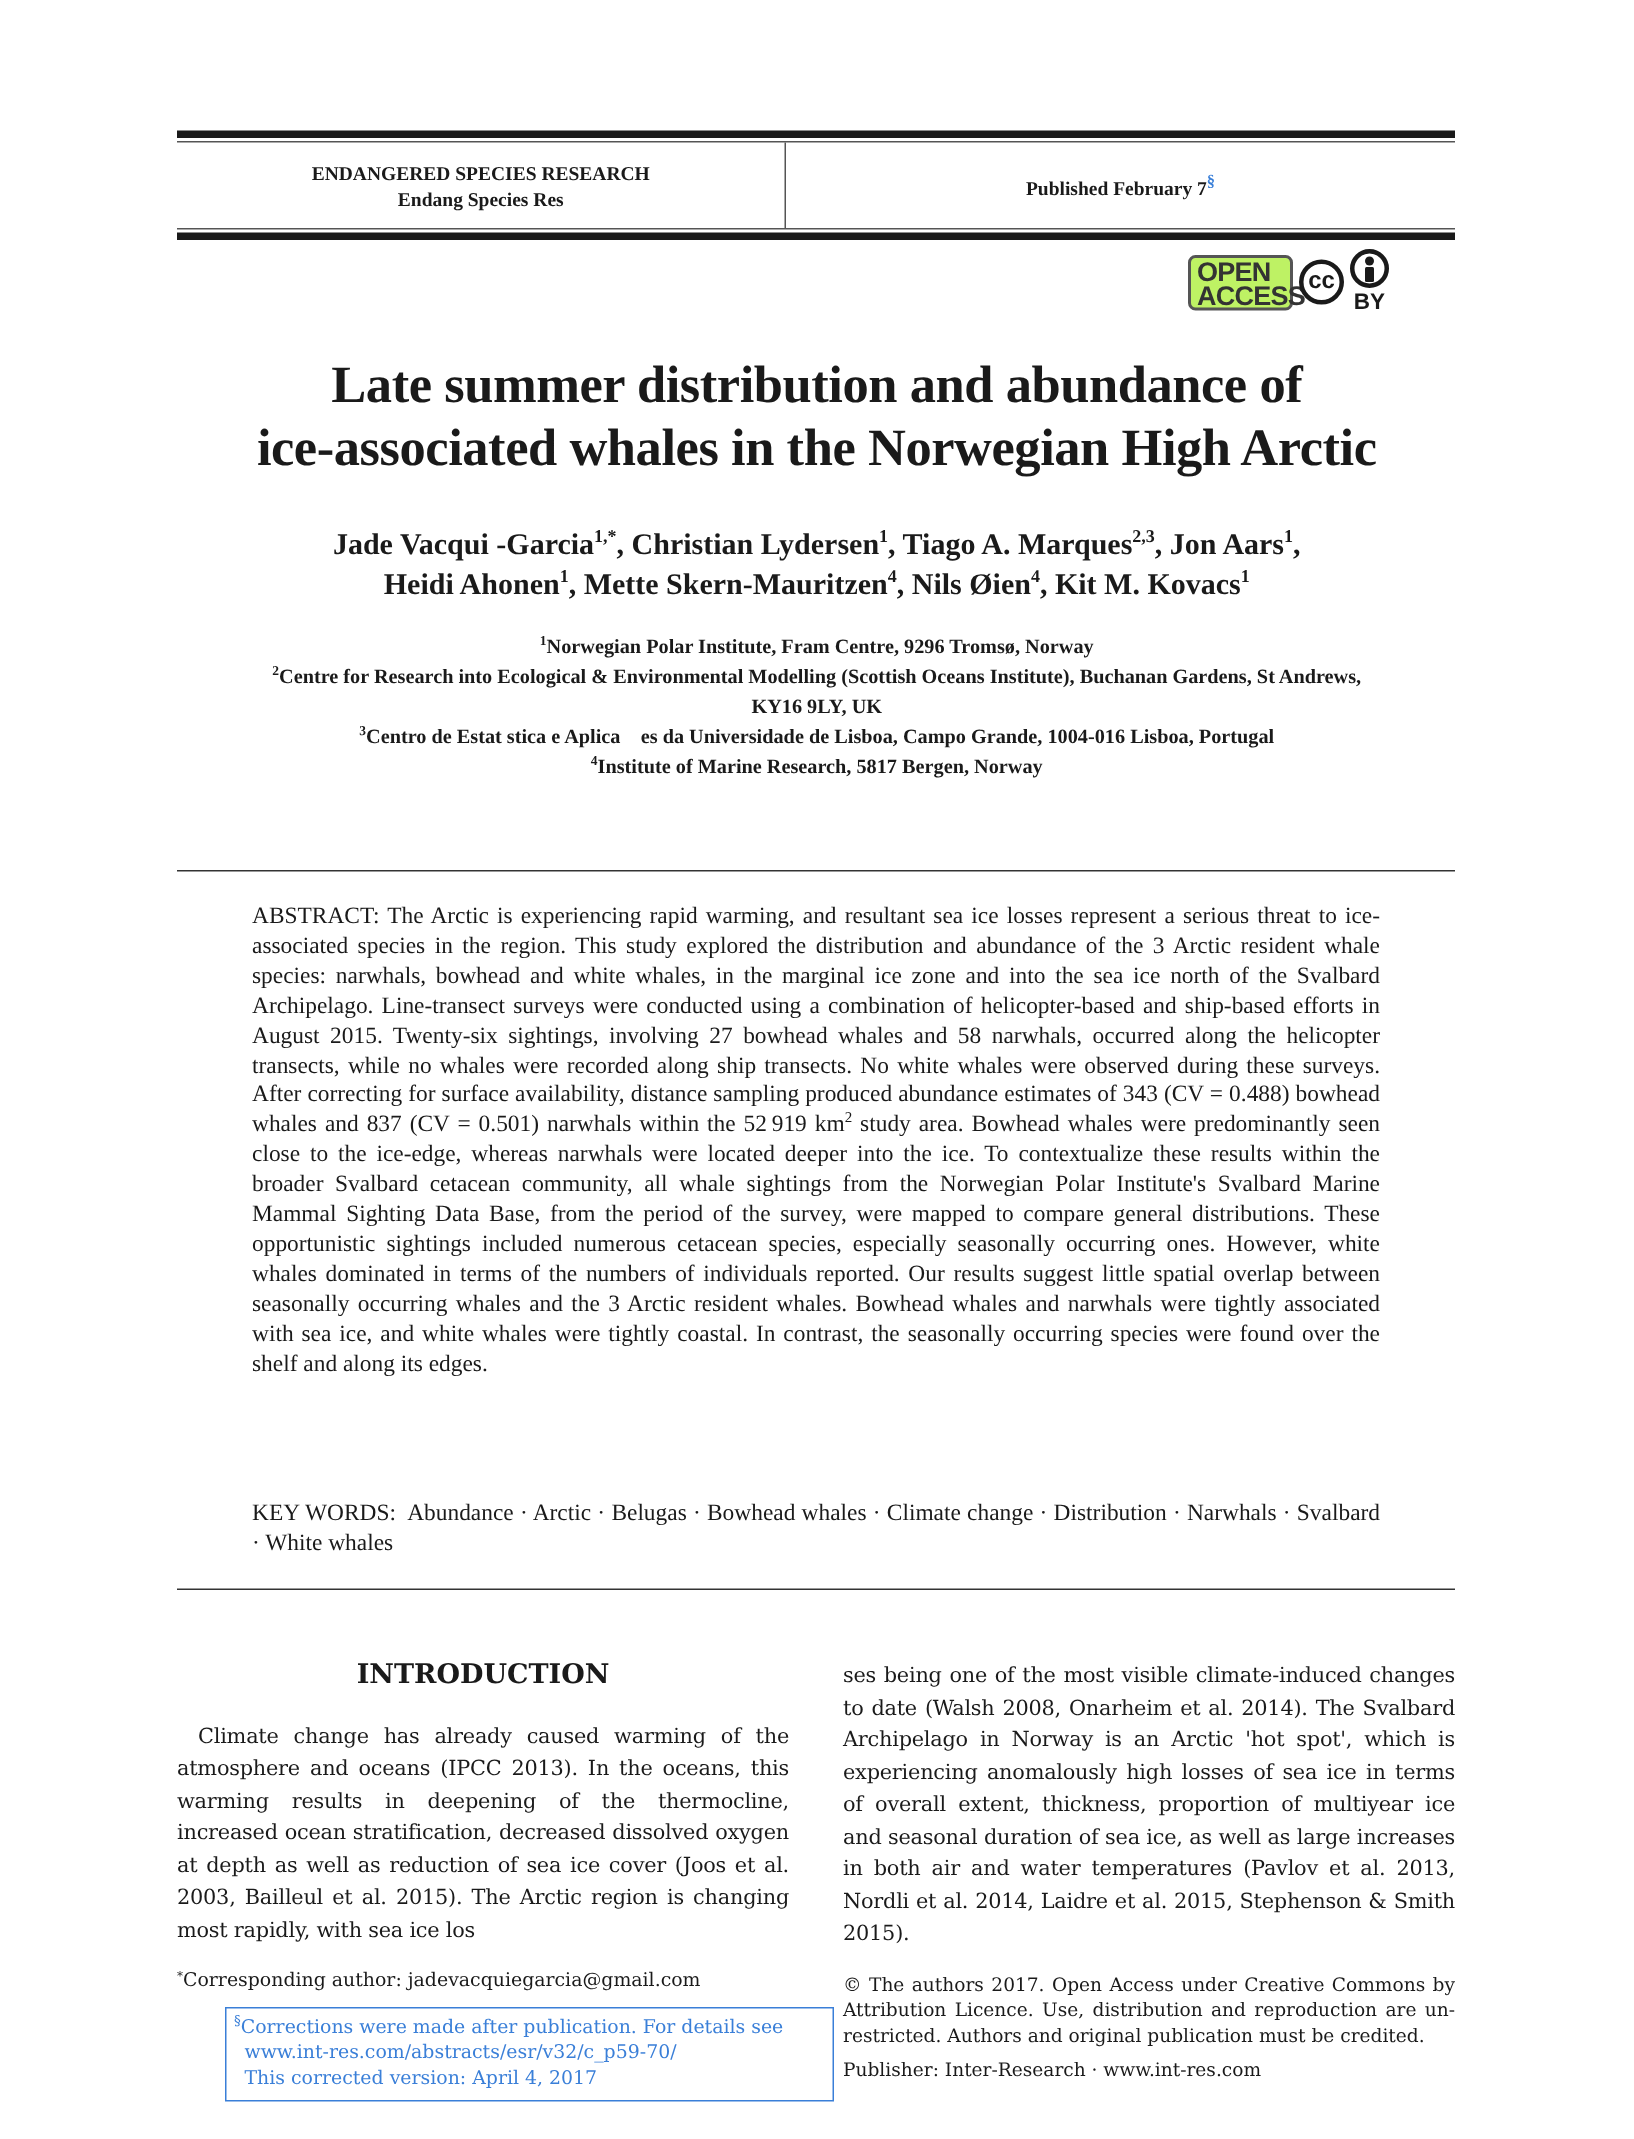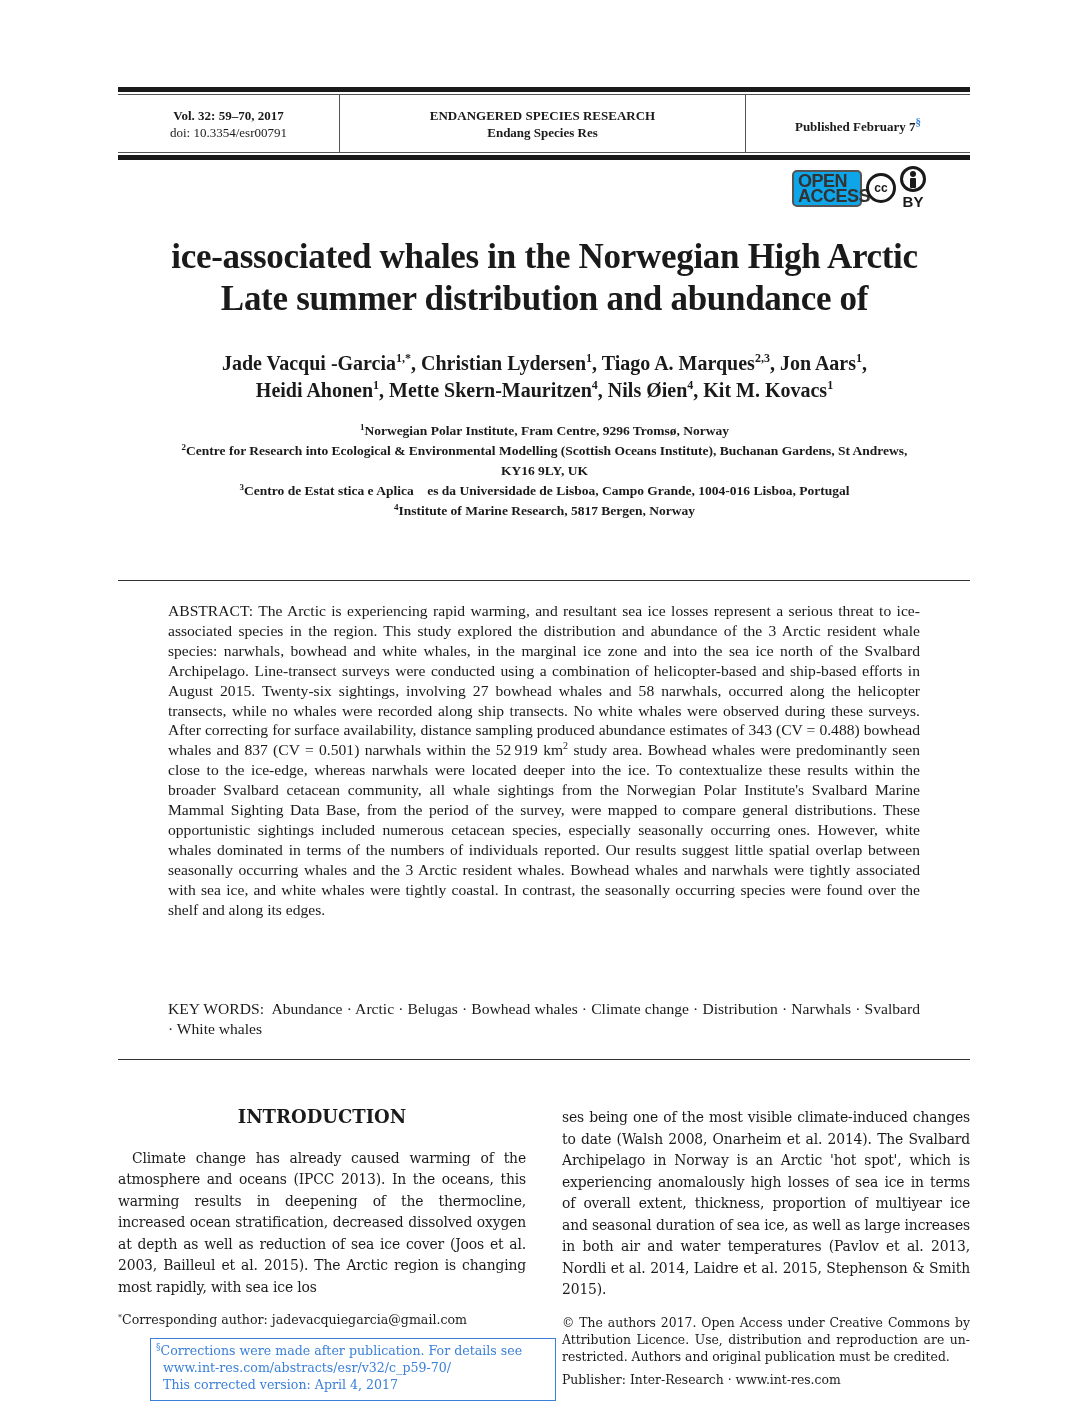--- a/index.html
+++ b/index.html
@@ -15,27 +15,27 @@
   .hdr-cell { display: flex; flex-direction: column; justify-content: center; align-items: center;
               font-family: "Liberation Serif", serif; font-size: 13px; line-height: 17px; }
   .hdr-cell.c1 { width: 221px; border-right: 1px solid #555; }
   .hdr-cell.c2 { width: 405px; border-right: 1px solid #555; }
   .hdr-cell.c3 { flex: 1; }
   .b { font-weight: bold; }
   .sect-sup { color: #3a7fd8; font-size: 11px; vertical-align: 6px; font-weight: bold; }
 
   
   .logos { position: absolute; left: 792px; top: 166px; display: flex; align-items: center; gap: 4px; }
-  .oa { width: 70px; height: 37px; border: 2px solid #555; border-radius: 5px; background: #0ea5e9;
+  .oa { width: 70px; height: 37px; border: 2px solid #555; border-radius: 5px; background: #bef264;
         box-sizing: border-box; font-family: "Liberation Sans", sans-serif; font-weight: bold;
         font-size: 15px; line-height: 15px; color: #333; padding: 2px 0 0 4px; letter-spacing: -0.5px; }
   .oa .big { font-size: 18px; }
   .cc-circle { width: 30px; height: 30px; border: 3px solid #1a1a1a; border-radius: 50%;
                box-sizing: border-box; display: flex; align-items: center; justify-content: center;
-               font-family: "Liberation Sans", sans-serif; font-weight: bold; font-size: 12px; }
+               font-family: "Liberation Sans", sans-serif; font-weight: bold; font-size: 16px; }
   .by { display: flex; flex-direction: column; align-items: center; }
   .by-circle { width: 26px; height: 26px; border: 3px solid #1a1a1a; border-radius: 50%; box-sizing: border-box;
                position: relative; }
   .by-circle .head { position: absolute; left: 7px; top: 2px; width: 6px; height: 6px; border-radius: 50%; background: #1a1a1a; }
   .by-circle .bodyp { position: absolute; left: 7px; top: 9px; width: 6px; height: 10px; background: #1a1a1a; border-radius: 1px; }
   .by-label { font-family: "Liberation Sans", sans-serif; font-weight: bold; font-size: 15px; margin-top: 1px; }
 
   
   .title { position: absolute; left: 100px; width: 889px; top: 236px; text-align: center;
            font-family: "Liberation Serif", serif; font-weight: bold; font-size: 35px; line-height: 42px;
@@ -80,24 +80,20 @@
   .publisher { position: absolute; left: 562px; top: 1371px; width: 408px;
                font-family: "DejaVu Serif", serif; font-size: 12.4px; line-height: 17px; }
 </style>
 </head>
 <body>
 
 <div class="hdr">
   <div class="rule-thick"></div>
   <div class="rule-thin"></div>
   <div class="hdr-row">
-    <div class="hdr-cell c1">
-      <span class="b">Vol. 32: 59–70, 2017</span>
-      <span>doi: 10.3354/esr00791</span>
-    </div>
     <div class="hdr-cell c2">
       <span class="b">ENDANGERED SPECIES RESEARCH</span>
       <span class="b">Endang Species Res</span>
     </div>
     <div class="hdr-cell c3">
       <span><span class="b">Published February 7</span><sup class="sect-sup">§</sup></span>
     </div>
   </div>
   <div class="rule-thin-b"></div>
   <div class="rule-thick"></div>
@@ -114,22 +110,22 @@
   <div class="by">
     <div class="by-circle">
       <div class="head"></div>
         <div class="bodyp"></div>
     </div>
     <span class="by-label">BY</span>
   </div>
 </div>
 
 <div class="title">
+  <div>Late summer distribution and abundance of</div>
   <div>ice-associated whales in the Norwegian High Arctic</div>
-  <div>Late summer distribution and abundance of</div>
 </div>
 
 <div class="authors">
   <div>
     <span><span>Jade Vacqui  -Garcia</span><sup>1,*</sup><span>, </span></span><span><span>Christian Lydersen</span><sup>1</sup><span>, </span></span><span><span>Tiago A. Marques</span><sup>2,3</sup><span>, </span></span><span><span>Jon Aars</span><sup>1</sup><span>,</span></span>
   </div>
   <div>
     <span><span>Heidi Ahonen</span><sup>1</sup><span>, </span></span><span><span>Mette Skern-Mauritzen</span><sup>4</sup><span>, </span></span><span><span>Nils Øien</span><sup>4</sup><span>, </span></span><span><span>Kit M. Kovacs</span><sup>1</sup><span></span></span>
   </div>
 </div>

